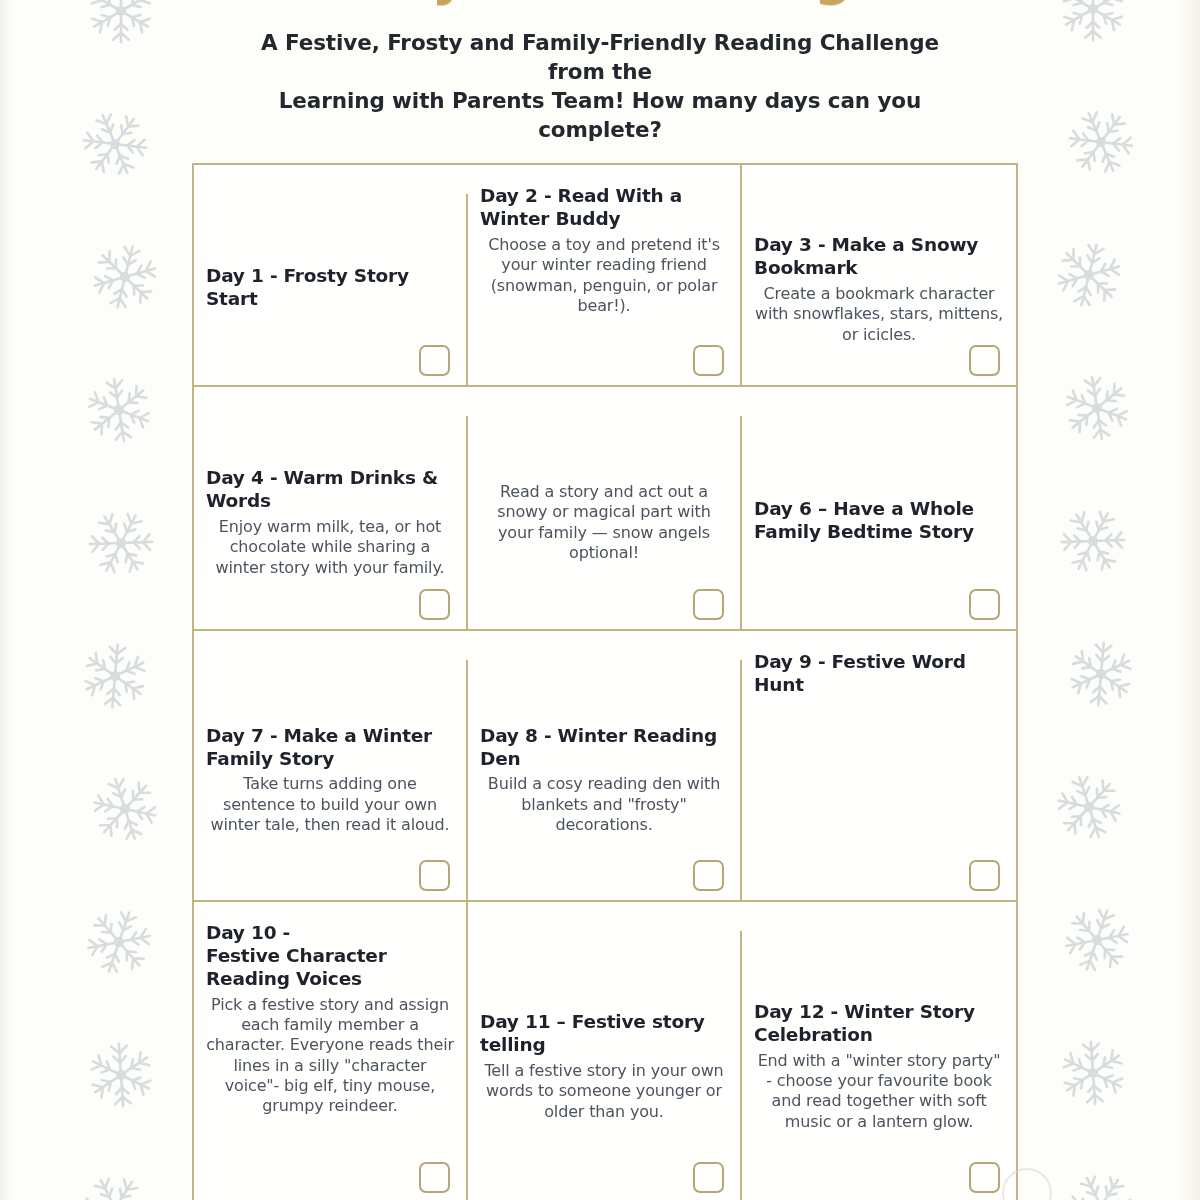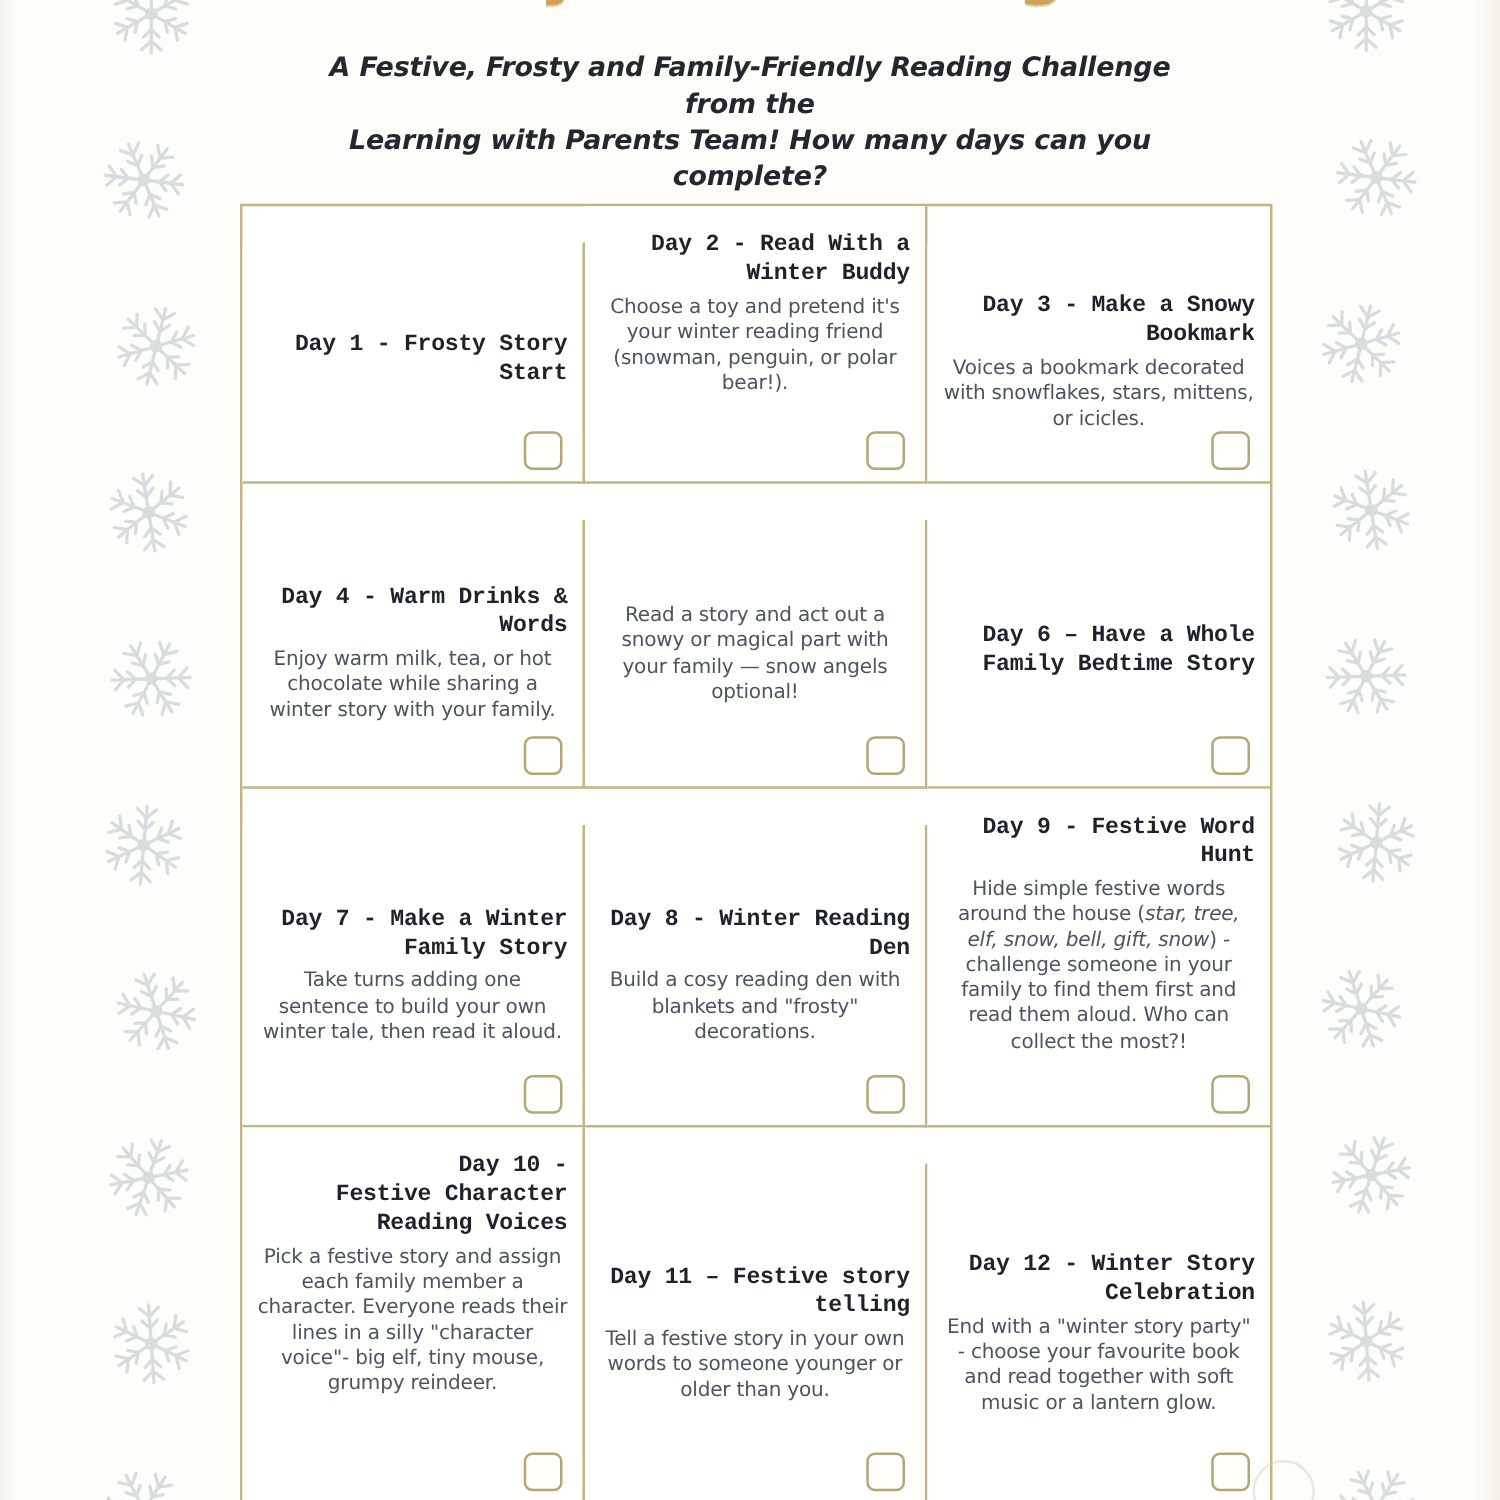--- a/index.html
+++ b/index.html
@@ -65,28 +65,27 @@
     font-family: "DejaVu Sans", "Liberation Sans", sans-serif;
     font-size: 53px;
     font-weight: bold;
     color: #caa45f;
     letter-spacing: 0.4px;
     margin: 0;
     line-height: 1.05;
     text-shadow: 0 1px 0 #e8d6ad;
   }
   .subtitle {
-    margin: 36px auto 0;
+    margin: 24px auto 0;
     width: 690px;
     font-size: 21.5px;
     font-weight: bold;
     color: #23282f;
     line-height: 1.36;
     letter-spacing: -0.1px;
-    font-style: italic;
   }
 
   
   .grid {
     position: absolute;
     left: 192px;
     top: 163px;
     width: 826px;
     border: 2px solid #c4b484;
     border-right-width: 2px;
@@ -108,25 +107,24 @@
     align-items: center;
     background: #fffffe;
   }
   .cell:nth-child(3n) { border-right: none; }
   .cell:nth-child(n+10) { border-bottom: none; }
 
   .cell-title {
     font-size: 18.5px;
     font-weight: bold;
     color: #1e222a;
-    text-align: right;
+    text-align: left;
     line-height: 1.24;
     margin: 0 0 4px 0;
     letter-spacing: -0.2px;
-    font-family: Liberation Mono, monospace;
   }
   .cell-body {
     font-size: 16px;
     color: #4c5460;
     text-align: center;
     line-height: 1.27;
     margin: 0;
     letter-spacing: -0.15px;
   }
   .cell-body i { font-style: italic; }
@@ -562,21 +560,21 @@
         <div class="cell-title">Day 1 - Frosty Story Start</div>
         <div class="checkbox"></div>
       </div>
       <div class="cell v-upper">
         <div class="cell-title">Day 2 - Read With a Winter Buddy</div>
         <div class="cell-body">Choose a toy and pretend it's your winter reading friend (snowman, penguin, or polar bear!).</div>
         <div class="checkbox"></div>
       </div>
       <div class="cell v-mid">
         <div class="cell-title">Day 3 - Make a Snowy Bookmark</div>
-        <div class="cell-body">Voices a bookmark decorated with snowflakes, stars, mittens, or icicles.</div>
+        <div class="cell-body">Create a bookmark character with snowflakes, stars, mittens, or icicles.</div>
         <div class="checkbox"></div>
       </div>
       <div class="cell v-mid">
         <div class="cell-title">Day 4 - Warm Drinks &amp; Words</div>
         <div class="cell-body">Enjoy warm milk, tea, or hot chocolate while sharing a winter story with your family.</div>
         <div class="checkbox"></div>
       </div>
       <div class="cell v-mid">
         <div class="cell-body">Read a story and act out a snowy or magical part with your family — snow angels optional!</div>
         <div class="checkbox"></div>
@@ -590,21 +588,20 @@
         <div class="cell-body">Take turns adding one sentence to build your own winter tale, then read it aloud.</div>
         <div class="checkbox"></div>
       </div>
       <div class="cell v-mid">
         <div class="cell-title">Day 8 - Winter Reading Den</div>
         <div class="cell-body">Build a cosy reading den with blankets and "frosty" decorations.</div>
         <div class="checkbox"></div>
       </div>
       <div class="cell v-upper">
         <div class="cell-title">Day 9 - Festive Word Hunt</div>
-        <div class="cell-body"><span>Hide simple festive words around the house (</span><i>star, tree, elf, snow, bell, gift, snow</i><span>) - challenge someone in your family to find them first and read them aloud. Who can collect the most?!</span></div>
         <div class="checkbox"></div>
       </div>
       <div class="cell v-upper">
         <div class="cell-title">Day 10 -<br>Festive Character Reading Voices</div>
         <div class="cell-body">Pick a festive story and assign each family member a character. Everyone reads their lines in a silly "character voice"- big elf, tiny mouse, grumpy reindeer.</div>
         <div class="checkbox"></div>
       </div>
       <div class="cell v-mid">
         <div class="cell-title">Day 11 – Festive story telling</div>
         <div class="cell-body">Tell a festive story in your own words to someone younger or older than you.</div>

